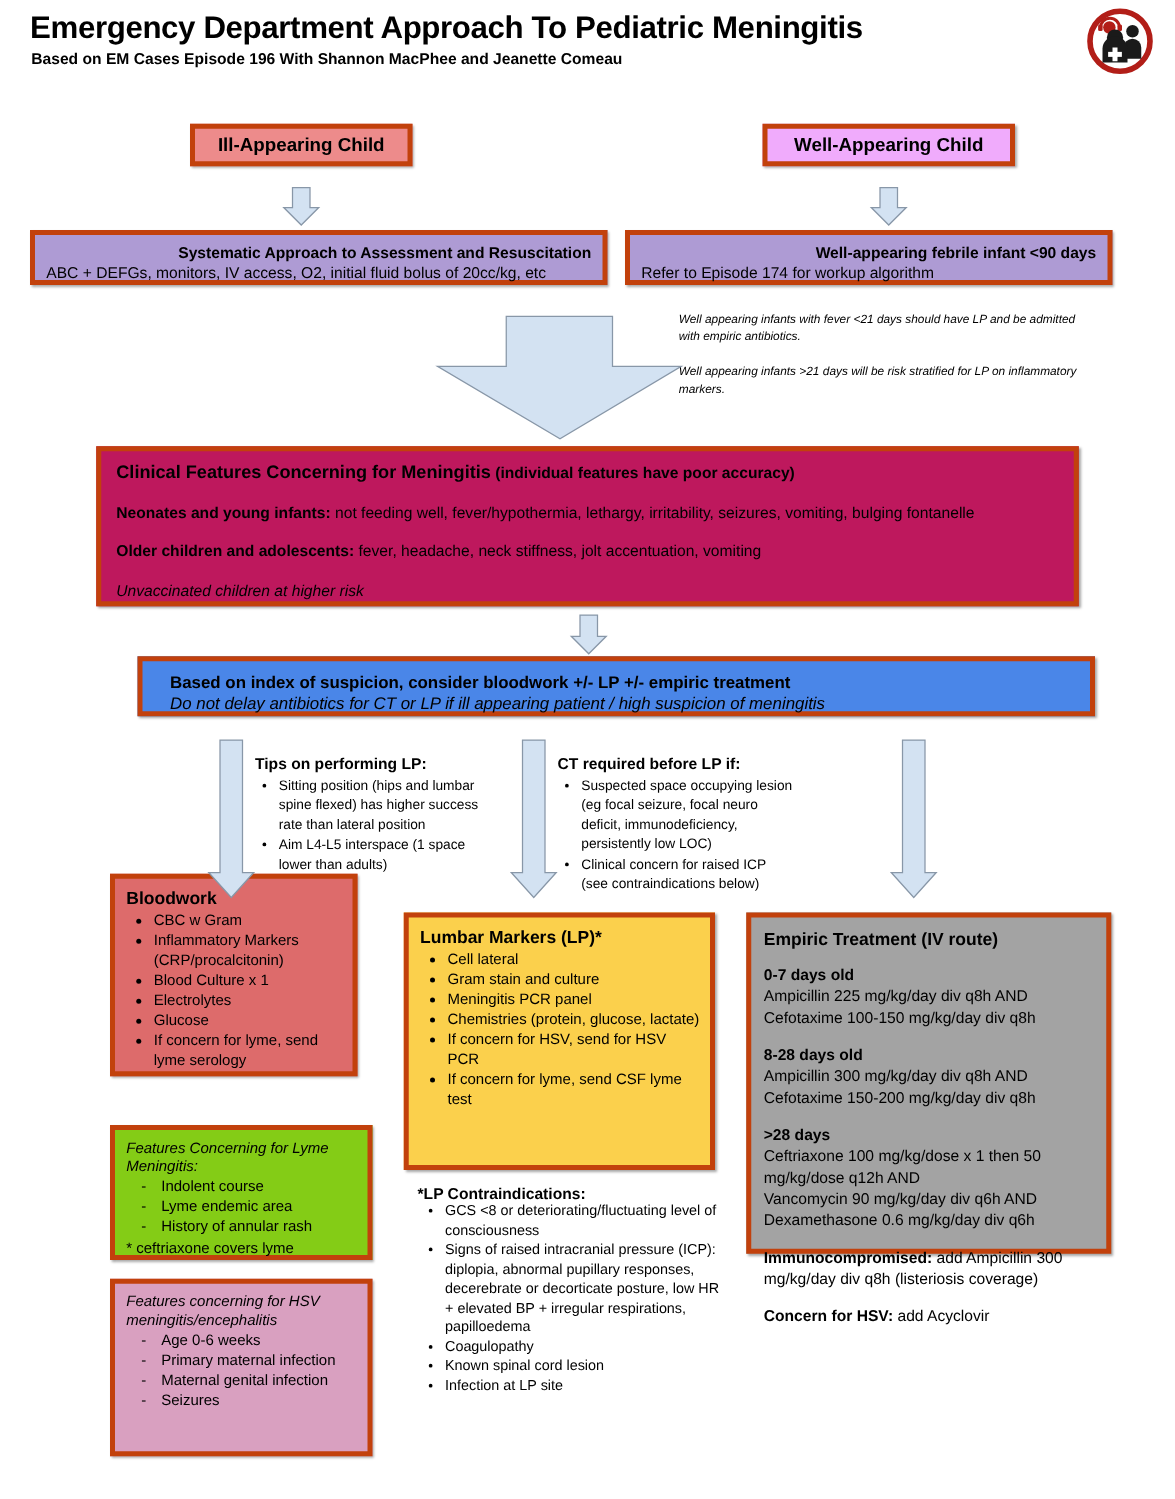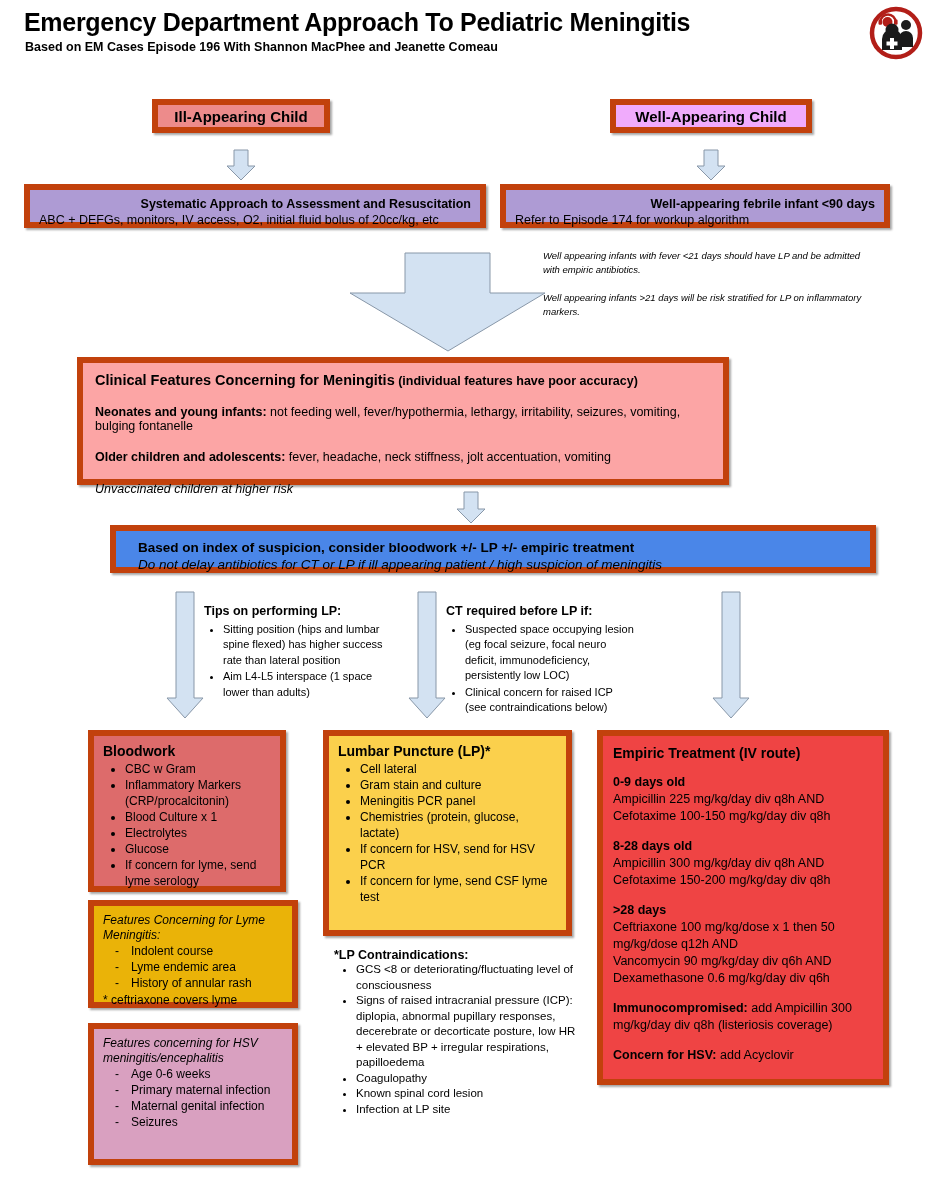--- a/index.html
+++ b/index.html
@@ -27,21 +27,21 @@
     white-space: nowrap;
   }
   .logo {
     position: absolute; left: 869px; top: 6px;
     width: 54px; height: 54px;
   }
 
   
   .box {
     position: absolute;
-    border: 6px solid #c2410c;
+    border: 4px solid #c2410c;
     box-shadow: 1.5px 1.5px 2px rgba(0,0,0,0.35);
   }
   .pad { padding: 7px 9px; }
 
   .b-ill {
     left: 152px; top: 99px; width: 178px; height: 34px;
     background: #ED8B8B;
     display: flex; align-items: center; justify-content: center;
     font-weight: bold; font-size: 15px;
   }
@@ -57,22 +57,22 @@
     background: #AE9BD4;
   }
   .b-febrile {
     left: 500px; top: 184px; width: 390px; height: 44px;
     background: #AE9BD4;
   }
   .ln1 { font-size: 12.5px; font-weight: bold; line-height: 15px; text-align: right; }
   .ln2 { font-size: 12.5px; line-height: 16px; }
 
   .b-clinical {
-    left: 77px; top: 357px; width: 652px; height: 128px;
-    background: #fca5a5;
+    left: 77px; top: 357px; width: 786px; height: 128px;
+    background: #be185d;
     padding: 9px 12px;
   }
   .cf-title { font-size: 14.5px; font-weight: bold; }
   .cf-title span { font-size: 12.5px; }
   .cf-row { font-size: 12.5px; margin-top: 17px; }
   .cf-row b { font-weight: bold; }
   .cf-ital { font-size: 12.5px; font-style: italic; margin-top: 18px; }
 
   .b-index {
     left: 110px; top: 525px; width: 766px; height: 48px;
@@ -94,38 +94,38 @@
   
   .midtext { position: absolute; font-size: 11px; line-height: 15.5px; }
   .mt-head { font-weight: bold; font-size: 12.5px; margin-bottom: 2px; }
   .midtext ul { margin: 0; padding-left: 19px; list-style: disc; }
   .midtext li { margin-bottom: 1px; }
   .mid-lp { left: 204px; top: 604px; width: 190px; }
   .mid-ct { left: 446px; top: 604px; width: 190px; }
 
   
   .b-blood {
-    left: 88px; top: 730px; width: 198px; height: 162px;
+    left: 88px; top: 699px; width: 198px; height: 162px;
     background: #DD6B6B; padding: 7px 8px 7px 9px;
   }
   .b-lyme {
     left: 88px; top: 900px; width: 210px; height: 108px;
-    background: #eab308; padding: 7px 8px 7px 9px;
+    background: #84cc16; padding: 7px 8px 7px 9px;
   }
   .b-hsv {
     left: 88px; top: 1023px; width: 210px; height: 142px;
     background: #D9A0C0; padding: 7px 8px 7px 9px;
   }
   .b-lp {
     left: 323px; top: 730px; width: 249px; height: 206px;
     background: #FBD04C; padding: 7px 8px 7px 9px;
   }
   .b-empiric {
-    left: 597px; top: 730px; width: 292px; height: 355px;
-    background: #ef4444; padding: 9px 10px;
+    left: 597px; top: 730px; width: 292px; height: 273px;
+    background: #a3a3a3; padding: 9px 10px;
   }
 
   .bx-title { font-size: 14px; font-weight: bold; margin-bottom: 2px; }
   .bx-ital-head { font-size: 12px; font-style: italic; line-height: 15px; }
   .bx-list { margin: 0; padding-left: 22px; font-size: 12px; line-height: 16px; }
   .bx-list.dash { list-style: none; padding-left: 8px; }
   .bx-list.dash li { position: relative; padding-left: 20px; }
   .bx-list.dash li:before {
     content: "-"; position: absolute; left: 4px; top: 0;
   }
@@ -247,21 +247,21 @@
     <div class="bx-ital-head">Features concerning for HSV meningitis/encephalitis</div>
     <ul class="bx-list dash">
       <li>Age 0-6 weeks</li>
       <li>Primary maternal infection</li>
       <li>Maternal genital infection</li>
       <li>Seizures</li>
     </ul>
   </div>
 
   <div class="box b-lp">
-    <div class="bx-title">Lumbar Puncture (LP)*</div>
+    <div class="bx-title">Lumbar Markers (LP)*</div>
     <ul class="bx-list">
       <li>Cell lateral</li>
       <li>Gram stain and culture</li>
       <li>Meningitis PCR panel</li>
       <li>Chemistries (protein, glucose, lactate)</li>
       <li>If concern for HSV, send for HSV PCR</li>
       <li>If concern for lyme, send CSF lyme test</li>
     </ul>
   </div>
 
@@ -272,21 +272,21 @@
       <li>Signs of raised intracranial pressure (ICP): diplopia, abnormal pupillary responses, decerebrate or decorticate posture, low HR + elevated BP + irregular respirations, papilloedema</li>
       <li>Coagulopathy</li>
       <li>Known spinal cord lesion</li>
       <li>Infection at LP site</li>
     </ul>
   </div>
 
   <div class="box b-empiric">
     <div class="bx-title" style="margin-bottom:13px;">Empiric Treatment (IV route)</div>
 
-    <div class="em-h">0-9 days old</div>
+    <div class="em-h">0-7 days old</div>
     <div class="em-p">Ampicillin 225 mg/kg/day div q8h AND</div>
     <div class="em-p">Cefotaxime 100-150 mg/kg/day div q8h</div>
     <div class="em-gap"></div>
 
     <div class="em-h">8-28 days old</div>
     <div class="em-p">Ampicillin 300 mg/kg/day div q8h AND</div>
     <div class="em-p">Cefotaxime 150-200 mg/kg/day div q8h</div>
     <div class="em-gap"></div>
 
     <div class="em-h">&gt;28 days</div>

